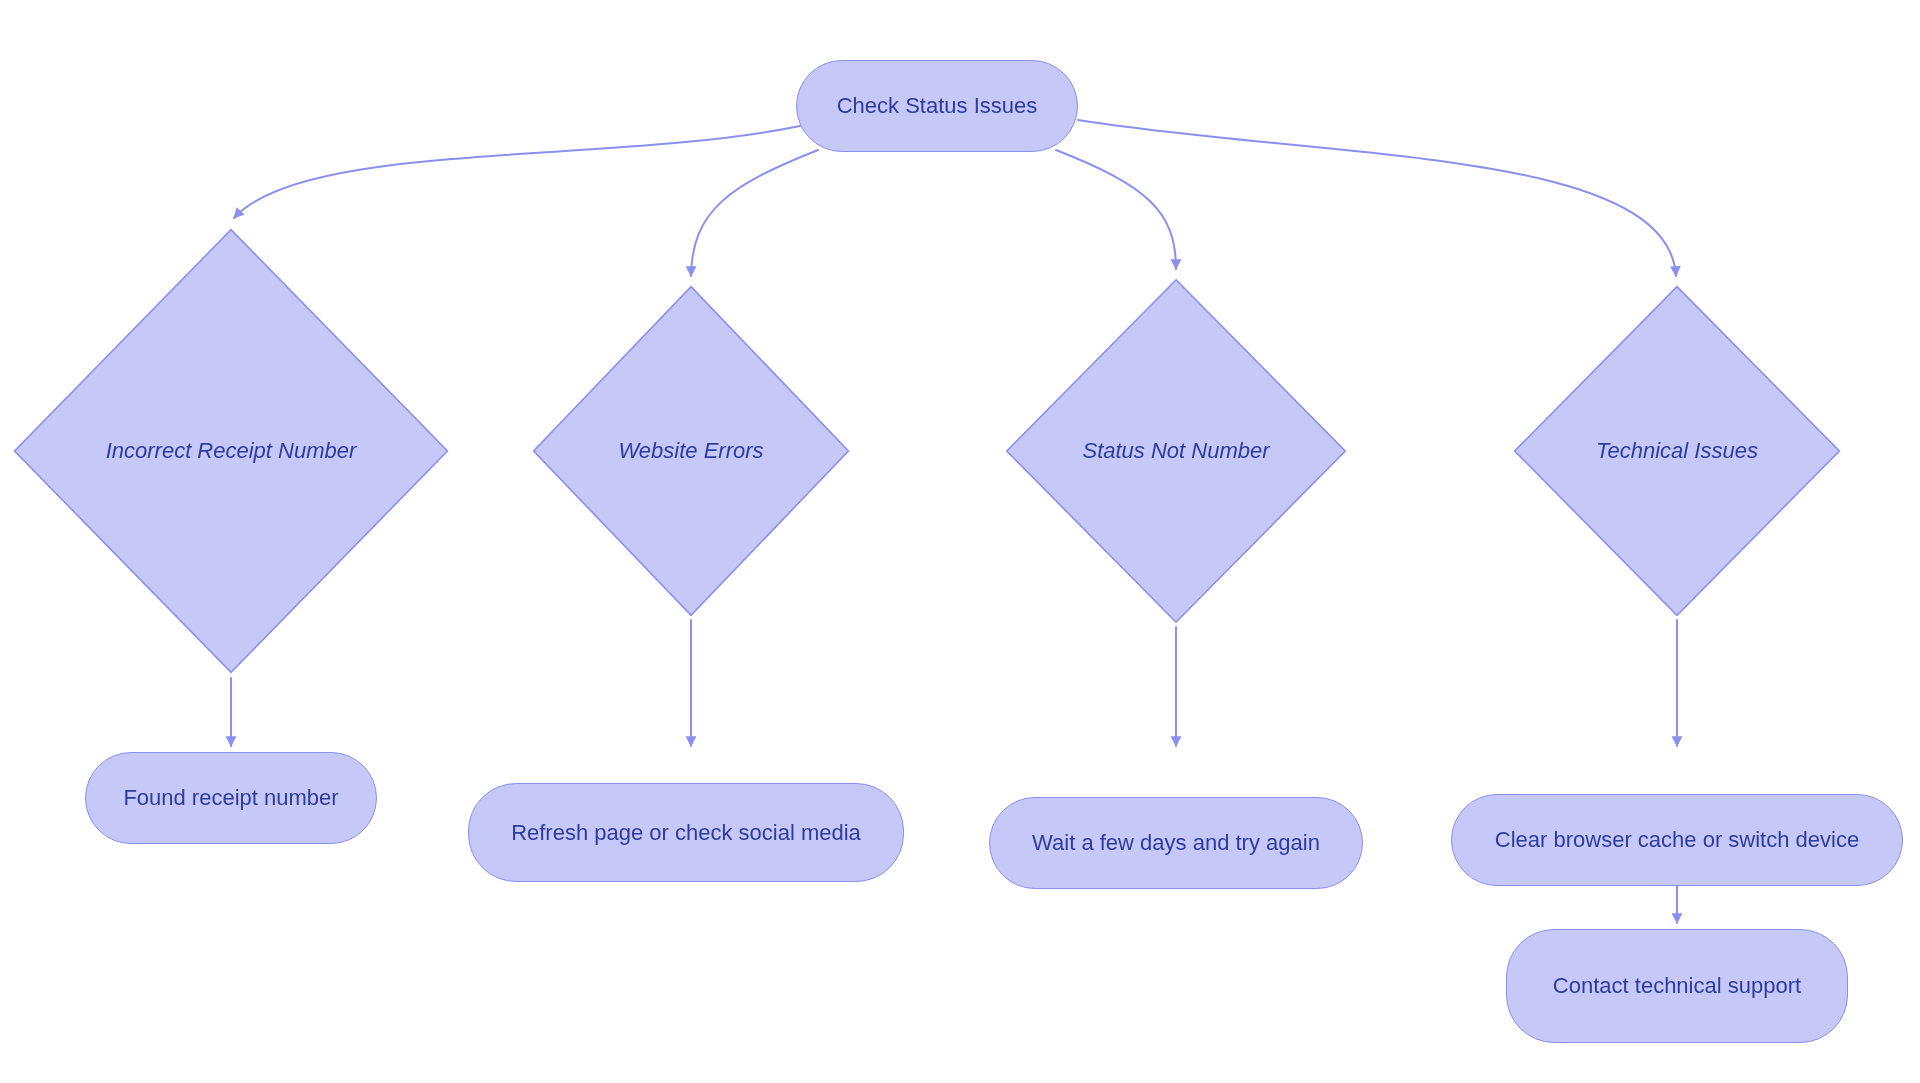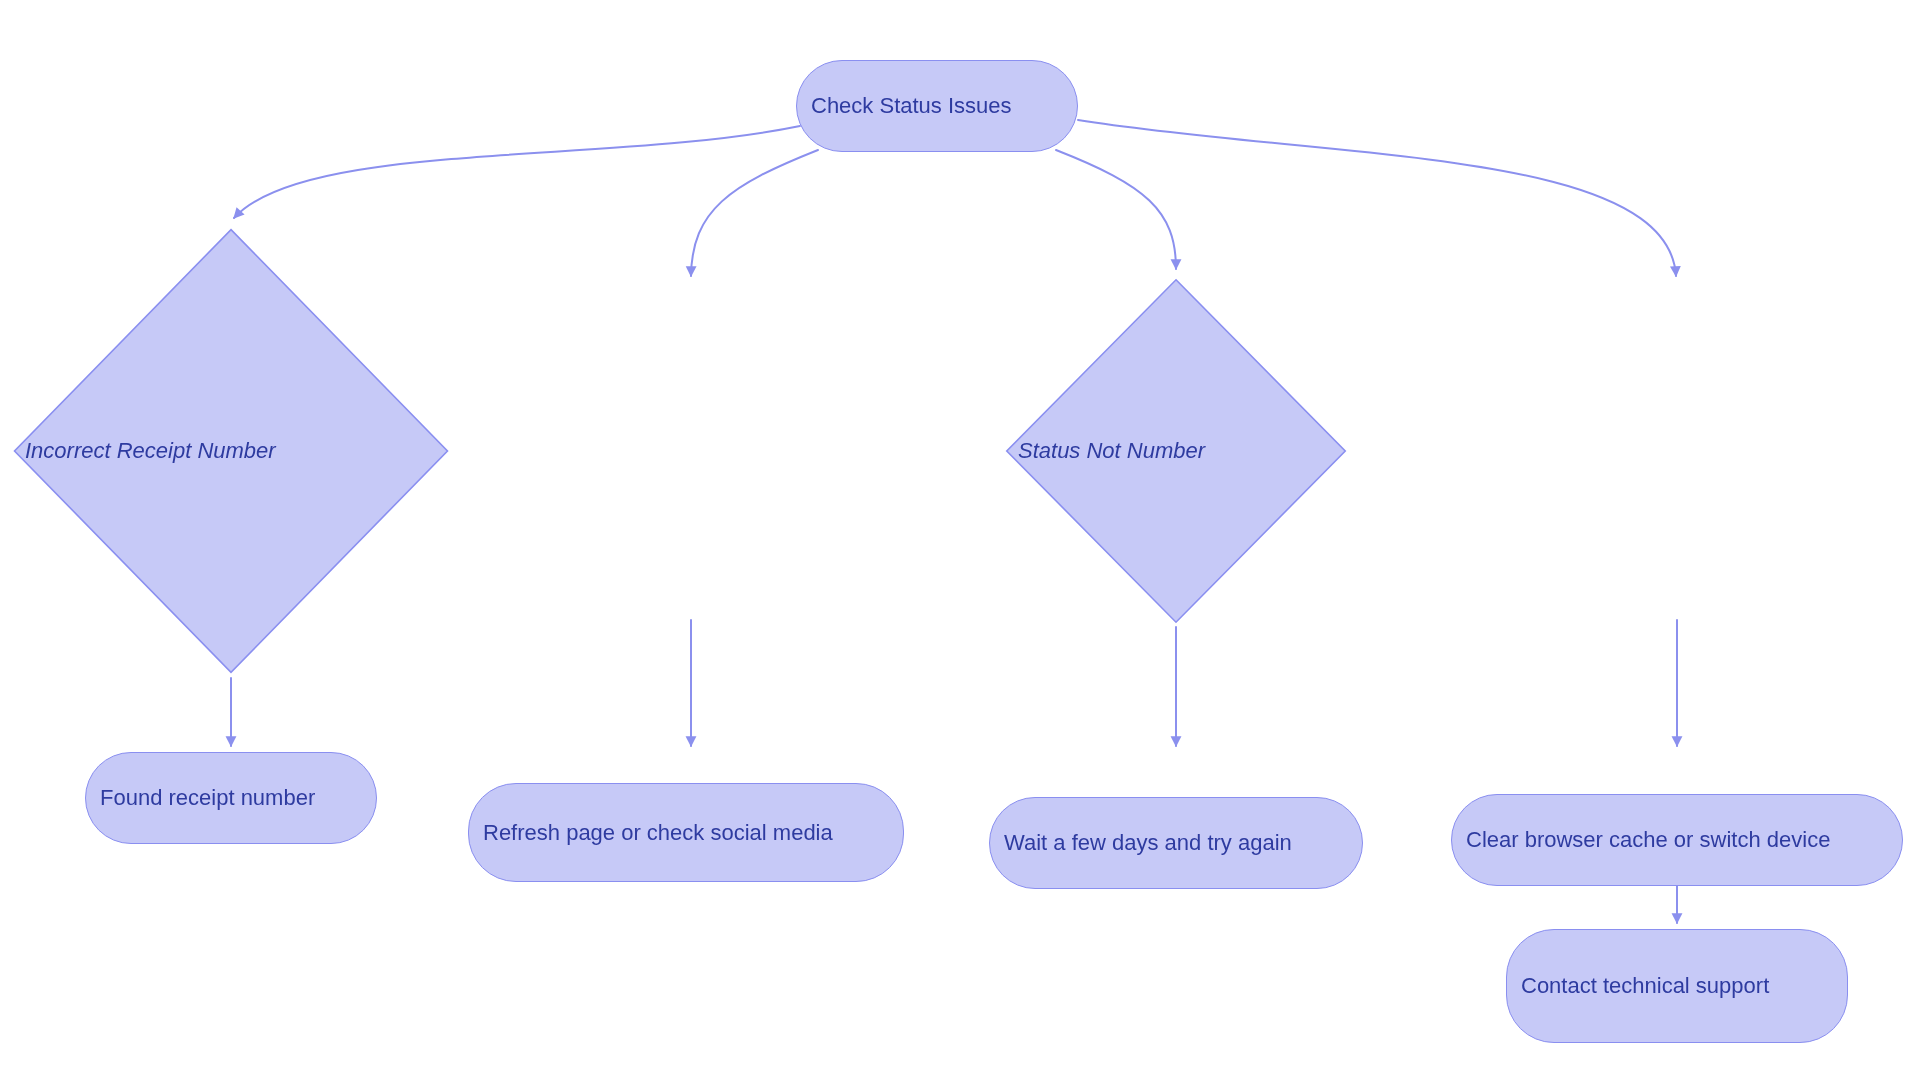--- a/index.html
+++ b/index.html
@@ -30,21 +30,21 @@
     stroke-linecap: round;
   }
   .arrowhead {
     fill: var(--arrow, #8b90ee);
     stroke: none;
   }
   .node {
     position: absolute;
     display: flex;
     align-items: center;
-    justify-content: flex-start;
+    justify-content: center;
     text-align: center;
     color: var(--text, #2e3ba0);
     font-size: 22px;
     line-height: 1.25;
     box-sizing: border-box;
   }
   .pill {
     background: var(--node-fill, #c6c9f7);
     border: 1.6px solid var(--node-border, #8a8ff0);
     border-radius: 48px;
@@ -99,28 +99,40 @@
     <span class="label">Check Status Issues</span>
   </div>
 
   <div class="node diamond" style="left:11px; top:226px; width:440px; height:450px;">
     <svg class="diamond-shape" viewBox="0 0 100 100" preserveAspectRatio="none">
       <polygon points="50,0.8 99.2,50 50,99.2 0.8,50"></polygon>
     </svg>
     <span class="label">Incorrect Receipt Number</span>
   </div>
 
+  <div class="node diamond" style="left:531px; top:284px; width:320px; height:334px;">
+    <svg class="diamond-shape" viewBox="0 0 100 100" preserveAspectRatio="none">
+      <polygon points="50,0.8 99.2,50 50,99.2 0.8,50"></polygon>
+    </svg>
+    <span class="label">Website Errors</span>
+  </div>
 
   <div class="node diamond" style="left:1004px; top:277px; width:344px; height:348px;">
     <svg class="diamond-shape" viewBox="0 0 100 100" preserveAspectRatio="none">
       <polygon points="50,0.8 99.2,50 50,99.2 0.8,50"></polygon>
     </svg>
     <span class="label">Status Not Number</span>
   </div>
 
+  <div class="node diamond" style="left:1512px; top:284px; width:330px; height:334px;">
+    <svg class="diamond-shape" viewBox="0 0 100 100" preserveAspectRatio="none">
+      <polygon points="50,0.8 99.2,50 50,99.2 0.8,50"></polygon>
+    </svg>
+    <span class="label">Technical Issues</span>
+  </div>
 
   <div class="node pill" style="left:85px; top:752px; width:292px; height:92px;">
     <span class="label">Found receipt number</span>
   </div>
 
   <div class="node pill" style="left:468px; top:744px; width:436px; height:99px;margin-top:39px;">
     <span class="label">Refresh page or check social media</span>
   </div>
 
   <div class="node pill" style="left:989px; top:752px; width:374px; height:92px;margin-top:45px;">

